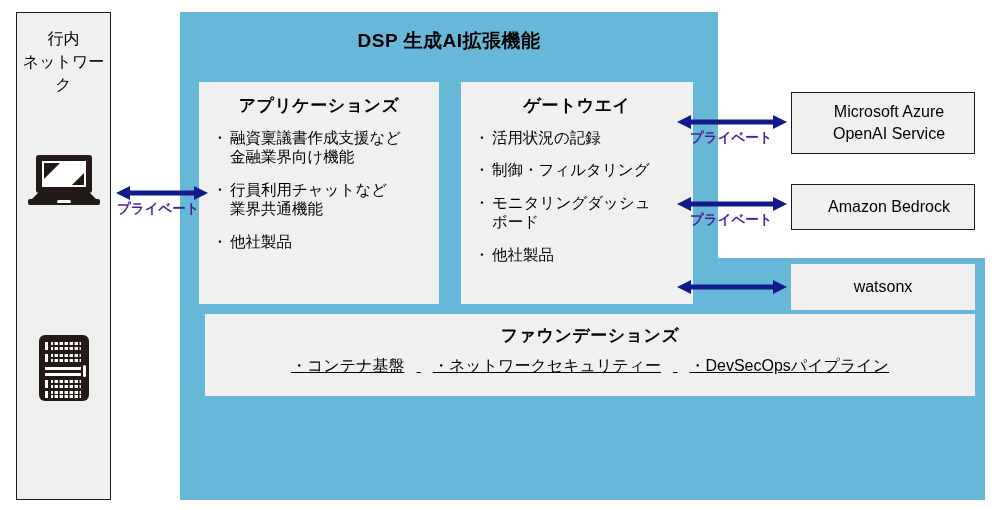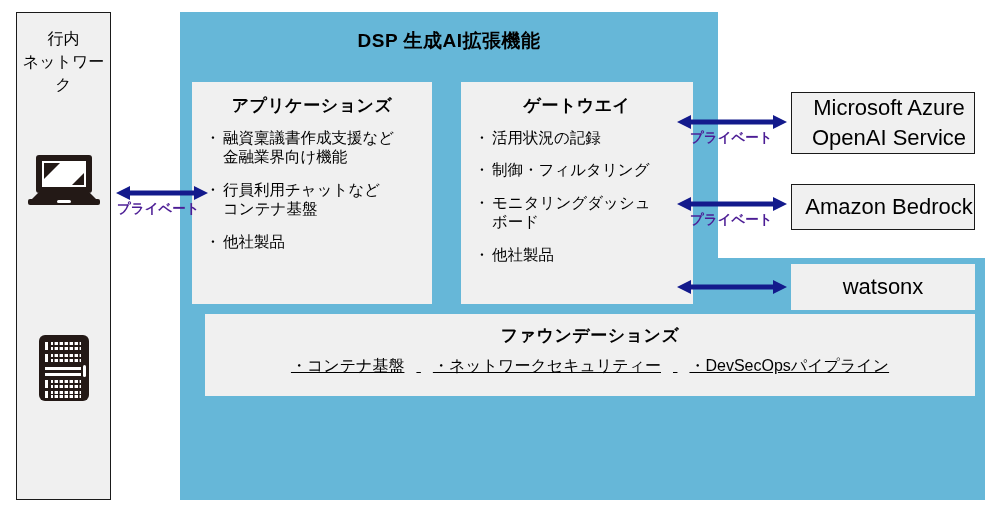--- a/index.html
+++ b/index.html
@@ -82,21 +82,21 @@
     width: 538px;
     text-align: center;
     font-size: 19px;
     font-weight: bold;
     letter-spacing: .5px;
     z-index: 5;
   }
 
   
   #apps-card {
-    left: 192px;
+    left: 199px;
     top: 82px;
     width: 240px;
     height: 222px;
     z-index: 4;
   }
   #gateway-card {
     left: 461px;
     top: 82px;
     width: 232px;
     height: 222px;
@@ -184,21 +184,21 @@
     font-size: 17px;
   }
 
   
   .provider {
     z-index: 6;
     display: flex;
     align-items: center;
     justify-content: center;
     text-align: center;
-    font-size: 22px;
+    font-size: 16px;
     line-height: 1.35;
     white-space: pre-line;
   }
   #provider-azure {
     left: 791px;
     top: 92px;
     width: 184px;
     height: 62px;
   }
   #provider-bedrock {
@@ -317,21 +317,21 @@
   <div id="blue-lower"></div>
 
   <div id="platform-title">DSP 生成AI拡張機能</div>
 
   <div class="box" id="apps-card">
     <div class="card-title">アプリケーションズ</div>
     <ul class="bullet-list">
       <li>融資稟議書作成支援など
 金融業界向け機能</li>
       <li>行員利用チャットなど
-コンテナ基盤</li>
+業界共通機能</li>
       <li>他社製品</li>
     </ul>
   </div>
 
   <div class="box" id="gateway-card">
     <div class="card-title">ゲートウエイ</div>
     <ul class="bullet-list">
       <li>活用状況の記録</li>
       <li>制御・フィルタリング</li>
       <li>モニタリングダッシュ

